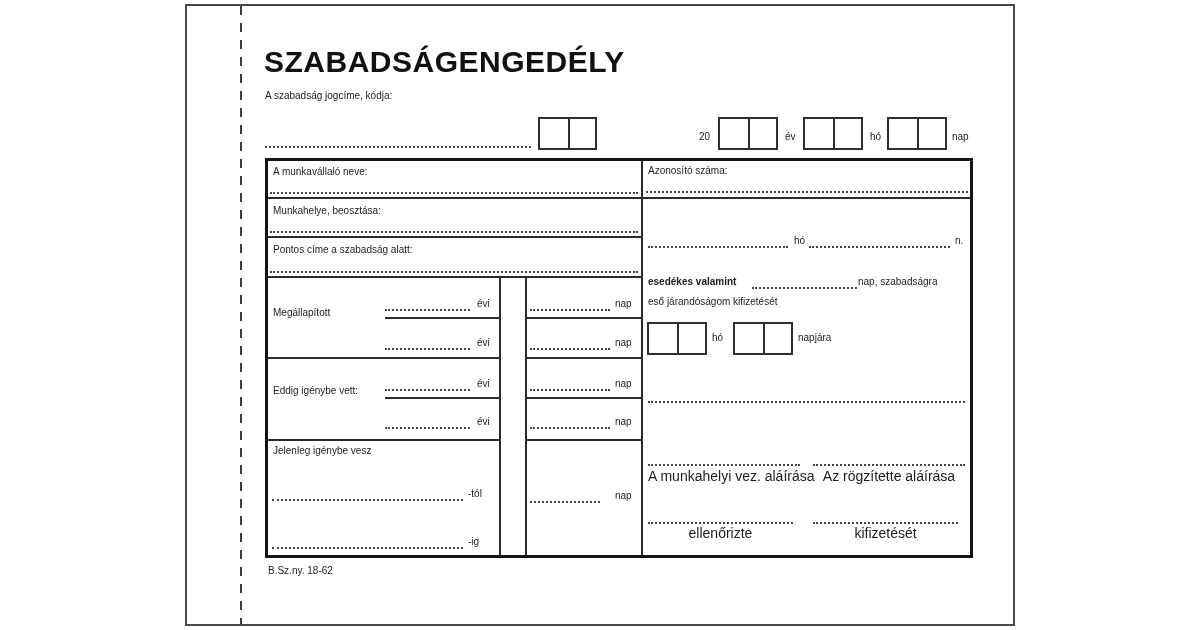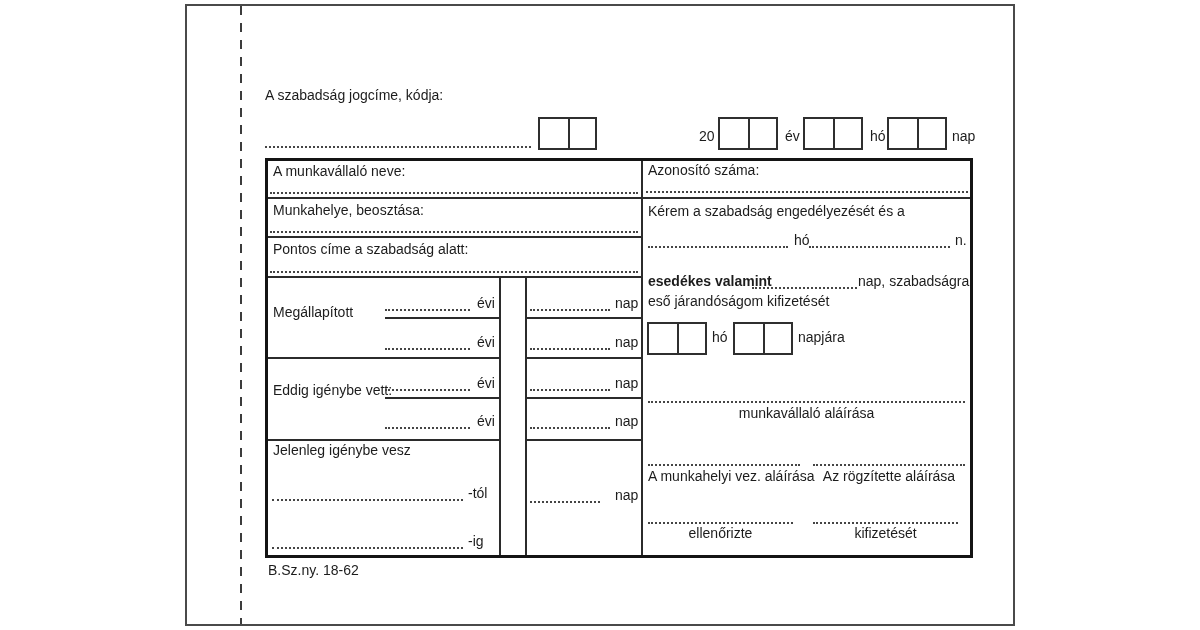--- a/index.html
+++ b/index.html
@@ -5,21 +5,21 @@
   * { margin:0; padding:0; box-sizing:border-box; }
   html,body { background:#ffffff; }
   body { font-family:"Liberation Sans", sans-serif; color:#1c1c1c; }
   .canvas { position:relative; width:1200px; height:630px; background:#ffffff; overflow:hidden; }
 
   .paper { position:absolute; left:185px; top:4px; width:830px; height:622px;
            border:2px solid #4a4a4a; background:#ffffff; }
   .perf  { position:absolute; left:240px; top:6px; height:618px; width:2px;
            background:repeating-linear-gradient(to bottom,#3c3c3c 0 9px,transparent 9px 17px); }
 
-  .t  { position:absolute; font-size:14px; line-height:15px; white-space:nowrap; color:#1c1c1c; }
+  .t  { position:absolute; font-size:10px; line-height:15px; white-space:nowrap; color:#1c1c1c; }
   .title { position:absolute; font-size:30px; line-height:32px; font-weight:bold;
            letter-spacing:.5px; color:#111; white-space:nowrap; }
   .dl { position:absolute; height:0; border-top:2px dotted #454545; }
   .h  { position:absolute; height:0; border-top:2px solid #2b2b2b; }
   .v  { position:absolute; width:0; border-left:2px solid #2b2b2b; }
 
   .box { position:absolute; width:60px; height:33px; border:2px solid #2f2f2f; background:#fff; }
   .box::after { content:""; position:absolute; left:50%; top:0; height:100%; border-left:2px solid #2f2f2f; }
   .codebox { width:59px; }
 
@@ -29,20 +29,21 @@
   .ctr { position:absolute; text-align:center; font-size:14px; line-height:15px; white-space:nowrap; }
 </style>
 </head>
 <body>
 
 <div class="canvas">
 
   <div class="paper"></div>
   <div class="perf"></div>
 
+  <div class="title" style="left:264px; top:46px;">SZABADSÁGENGEDÉLY</div>
   <div class="t" style="left:265px; top:88px;">A szabadság jogcíme, kódja:</div>
 
   <div class="dl" style="left:265px; top:146px; width:266px;"></div>
   <div class="box codebox" style="left:538px; top:117px;"></div>
 
   <div class="t" style="left:699px; top:129px;">20</div>
   <div class="box" style="left:718px; top:117px;"></div>
   <div class="t" style="left:785px; top:129px;">év</div>
   <div class="box" style="left:803px; top:117px;"></div>
   <div class="t" style="left:870px; top:129px;">hó</div>
@@ -98,39 +99,37 @@
     <div class="dl" style="left:262px; top:228px; width:80px;"></div>
     <div class="t" style="left:347px; top:215px;">nap</div>
     <div class="dl" style="left:262px; top:266px; width:80px;"></div>
     <div class="t" style="left:347px; top:253px;">nap</div>
     <div class="dl" style="left:262px; top:340px; width:70px;"></div>
     <div class="t" style="left:347px; top:327px;">nap</div>
 
     <div class="t" style="left:380px; top:2px;">Azonosító száma:</div>
     <div class="dl" style="left:378px; top:30px; width:322px;"></div>
 
-    <div class="t" style="left:380px; top:43px;">Kérem a szabadság engedélyezését és a</div>
 
     <div class="dl" style="left:380px; top:85px; width:140px;"></div>
     <div class="t" style="left:526px; top:72px;">hó</div>
     <div class="dl" style="left:541px; top:85px; width:141px;"></div>
     <div class="t" style="left:687px; top:72px;">n.</div>
 
     <div class="t" style="left:380px; top:113px;font-weight:bold;">esedékes valamint</div>
     <div class="dl" style="left:484px; top:126px; width:105px;"></div>
     <div class="t" style="left:590px; top:113px;">nap, szabadságra</div>
     <div class="t" style="left:380px; top:133px;">eső járandóságom kifizetését</div>
 
     <div class="box" style="left:379px; top:161px;"></div>
     <div class="t" style="left:444px; top:169px;">hó</div>
     <div class="box" style="left:465px; top:161px;"></div>
     <div class="t" style="left:530px; top:169px;">napjára</div>
 
     <div class="dl" style="left:380px; top:240px; width:317px;"></div>
-    <div class="ctr" style="left:380px; top:245px; width:317px;">munkavállaló aláírása</div>
 
     <div class="dl" style="left:380px; top:303px; width:152px;"></div>
     <div class="dl" style="left:545px; top:303px; width:152px;"></div>
     <div class="ctr" style="left:380px; top:308px; width:152px;">A munkahelyi vez. aláírása</div>
     <div class="ctr" style="left:545px; top:308px; width:152px;">Az rögzítette aláírása</div>
 
     <div class="dl" style="left:380px; top:361px; width:145px;"></div>
     <div class="dl" style="left:545px; top:361px; width:145px;"></div>
     <div class="ctr" style="left:380px; top:365px; width:145px;">ellenőrizte</div>
     <div class="ctr" style="left:545px; top:365px; width:145px;">kifizetését</div>

